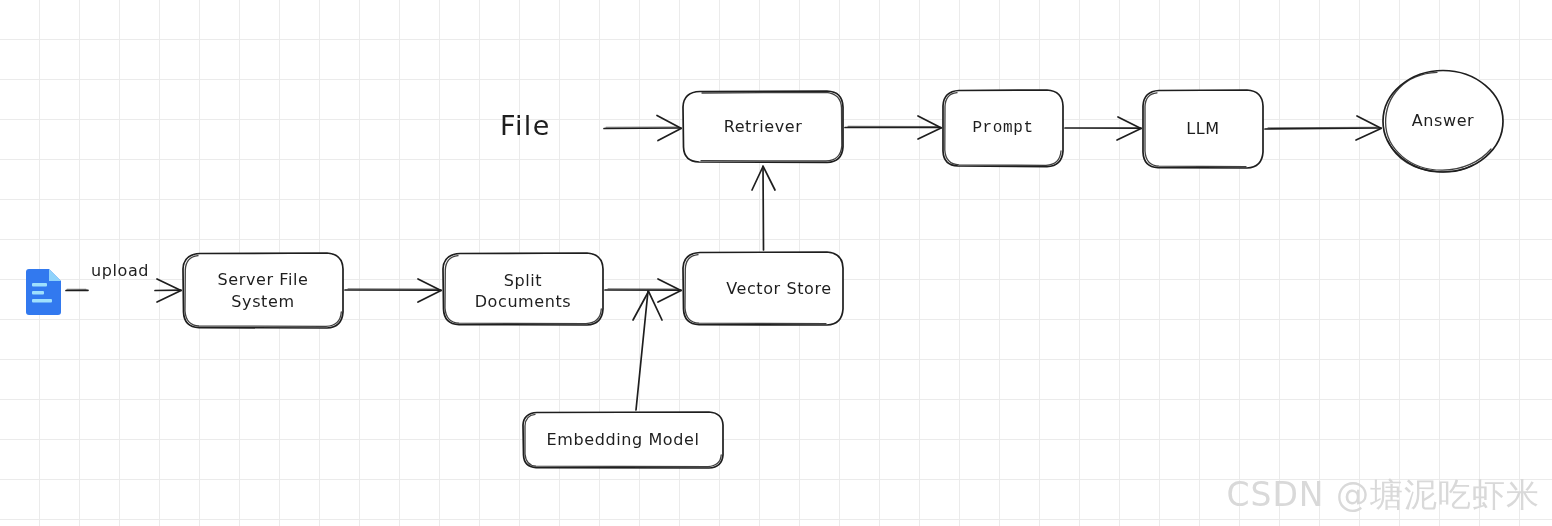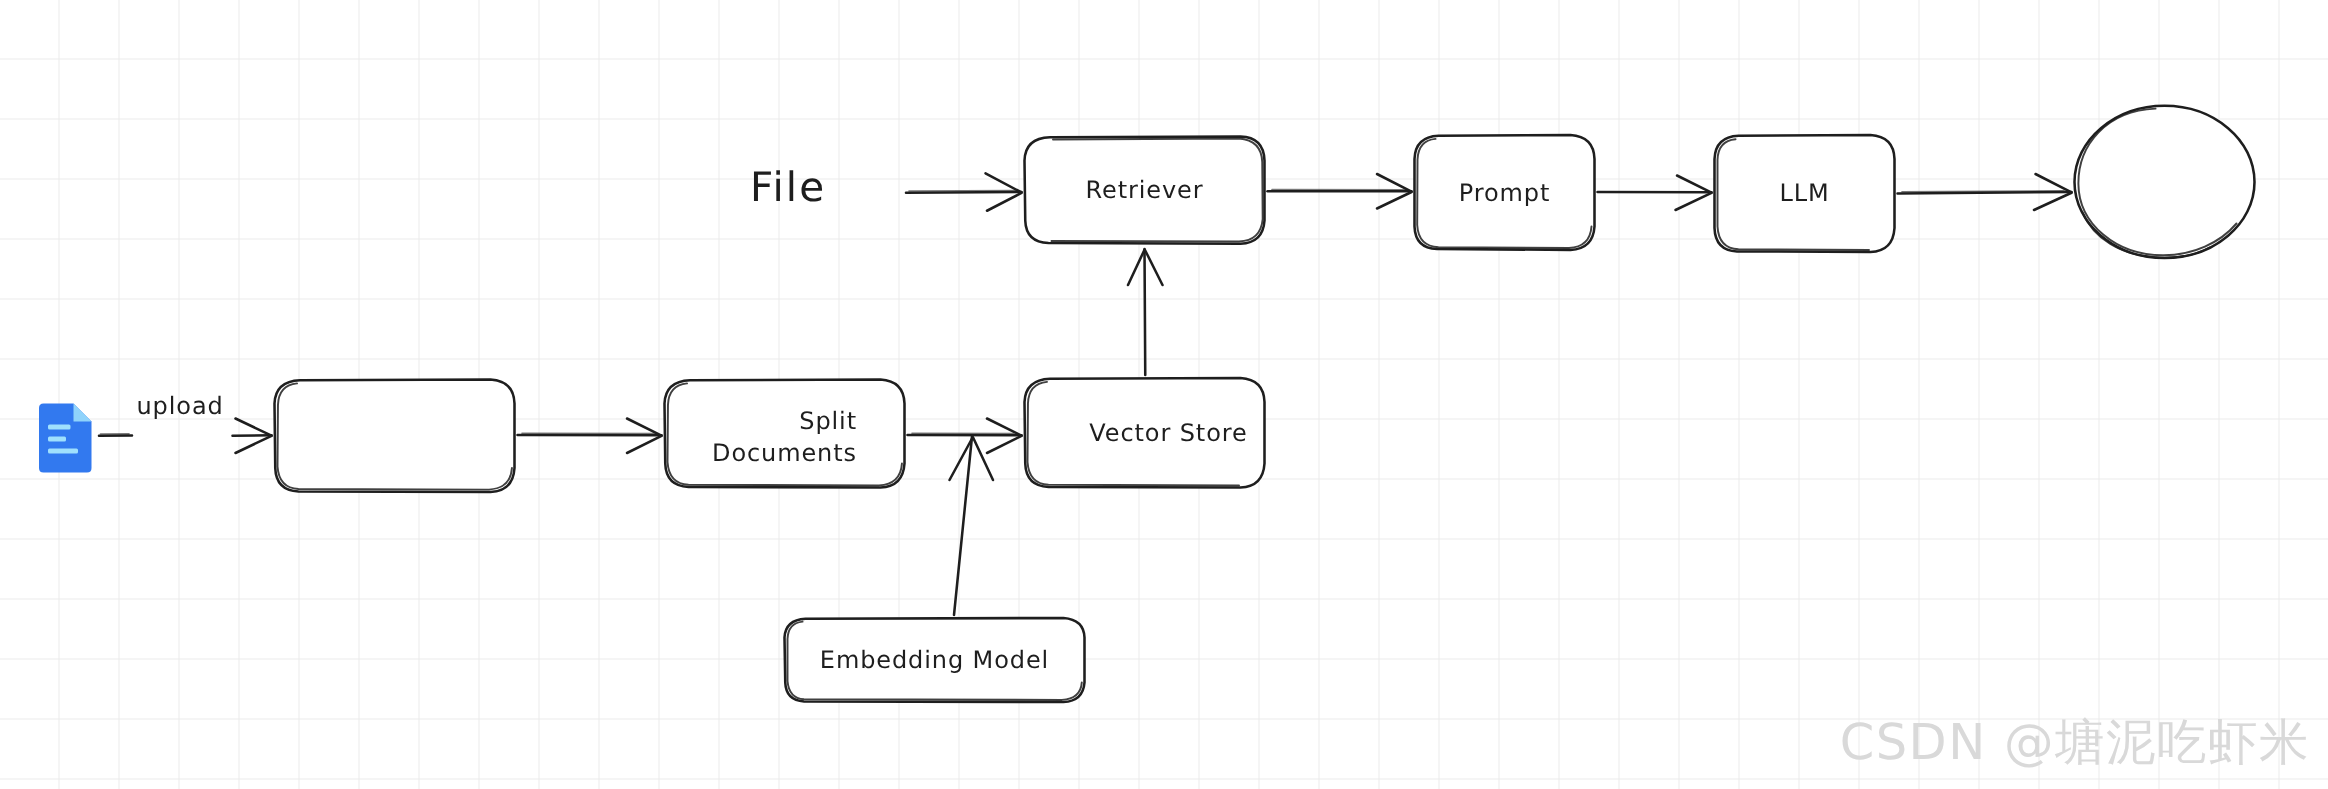--- a/index.html
+++ b/index.html
@@ -55,21 +55,21 @@
     stroke-width: 1.1;
     stroke-linecap: round;
     stroke-linejoin: round;
     opacity: 0.6;
   }
   .node-label {
     position: absolute;
     display: flex;
     align-items: center;
     justify-content: center;
-    text-align: right;
+    text-align: center;
     font-family: "DejaVu Sans", sans-serif;
     color: #1e1e1e;
     font-size: 16px;
     line-height: 1.32;
     letter-spacing: 0.6px;
     white-space: pre-line;
     pointer-events: none;
   }
   .free-label {
     position: absolute;
@@ -228,25 +228,28 @@
   <svg id="doc-icon" viewBox="0 0 40 48">
     <path d="M3 4 Q3 1 6 1 L26 1 L38 13 L38 44 Q38 47 35 47 L6 47 Q3 47 3 44 Z" fill="#3279ef"></path>
     <path d="M26 1 L38 13 L26 13 Z" fill="#8fd3fb"></path>
     <rect x="9" y="15" width="15" height="3.4" rx="1" fill="#9fe0fd"></rect>
     <rect x="9" y="23" width="12" height="3.4" rx="1" fill="#9fe0fd"></rect>
     <rect x="9" y="31" width="20" height="3.4" rx="1" fill="#9fe0fd"></rect>
   </svg>
 
   <div class="node-label" style="left:683px; top:91px; width:160px; height:72px;">Retriever</div>
 
-  <div class="node-label" style="left:943px; top:90px; width:120px; height:77px;">Prompt</div>
+  <div class="node-label" style="left:943px; top:90px; width:120px; height:77px;font-family:Liberation Mono, monospace;">Prompt</div>
 
   <div class="node-label" style="left:1143px; top:90px; width:120px; height:78px;">LLM</div>
 
-
+  <div class="node-label" style="left:1383px; top:70px; width:120px; height:102px;">Answer</div>
+
+  <div class="node-label" style="left:183px; top:253px; width:160px; height:75px;">Server File
+System</div>
 
   <div class="node-label" style="left:443px; top:253px; width:160px; height:76px;">Split
 Documents</div>
 
   <div class="node-label" style="left:683px; top:252px; width:192px; height:73px;">Vector Store</div>
 
   <div class="node-label" style="left:523px; top:412px; width:200px; height:56px;">Embedding Model</div>
 
   <div class="free-label" id="query-label">File</div>
 

